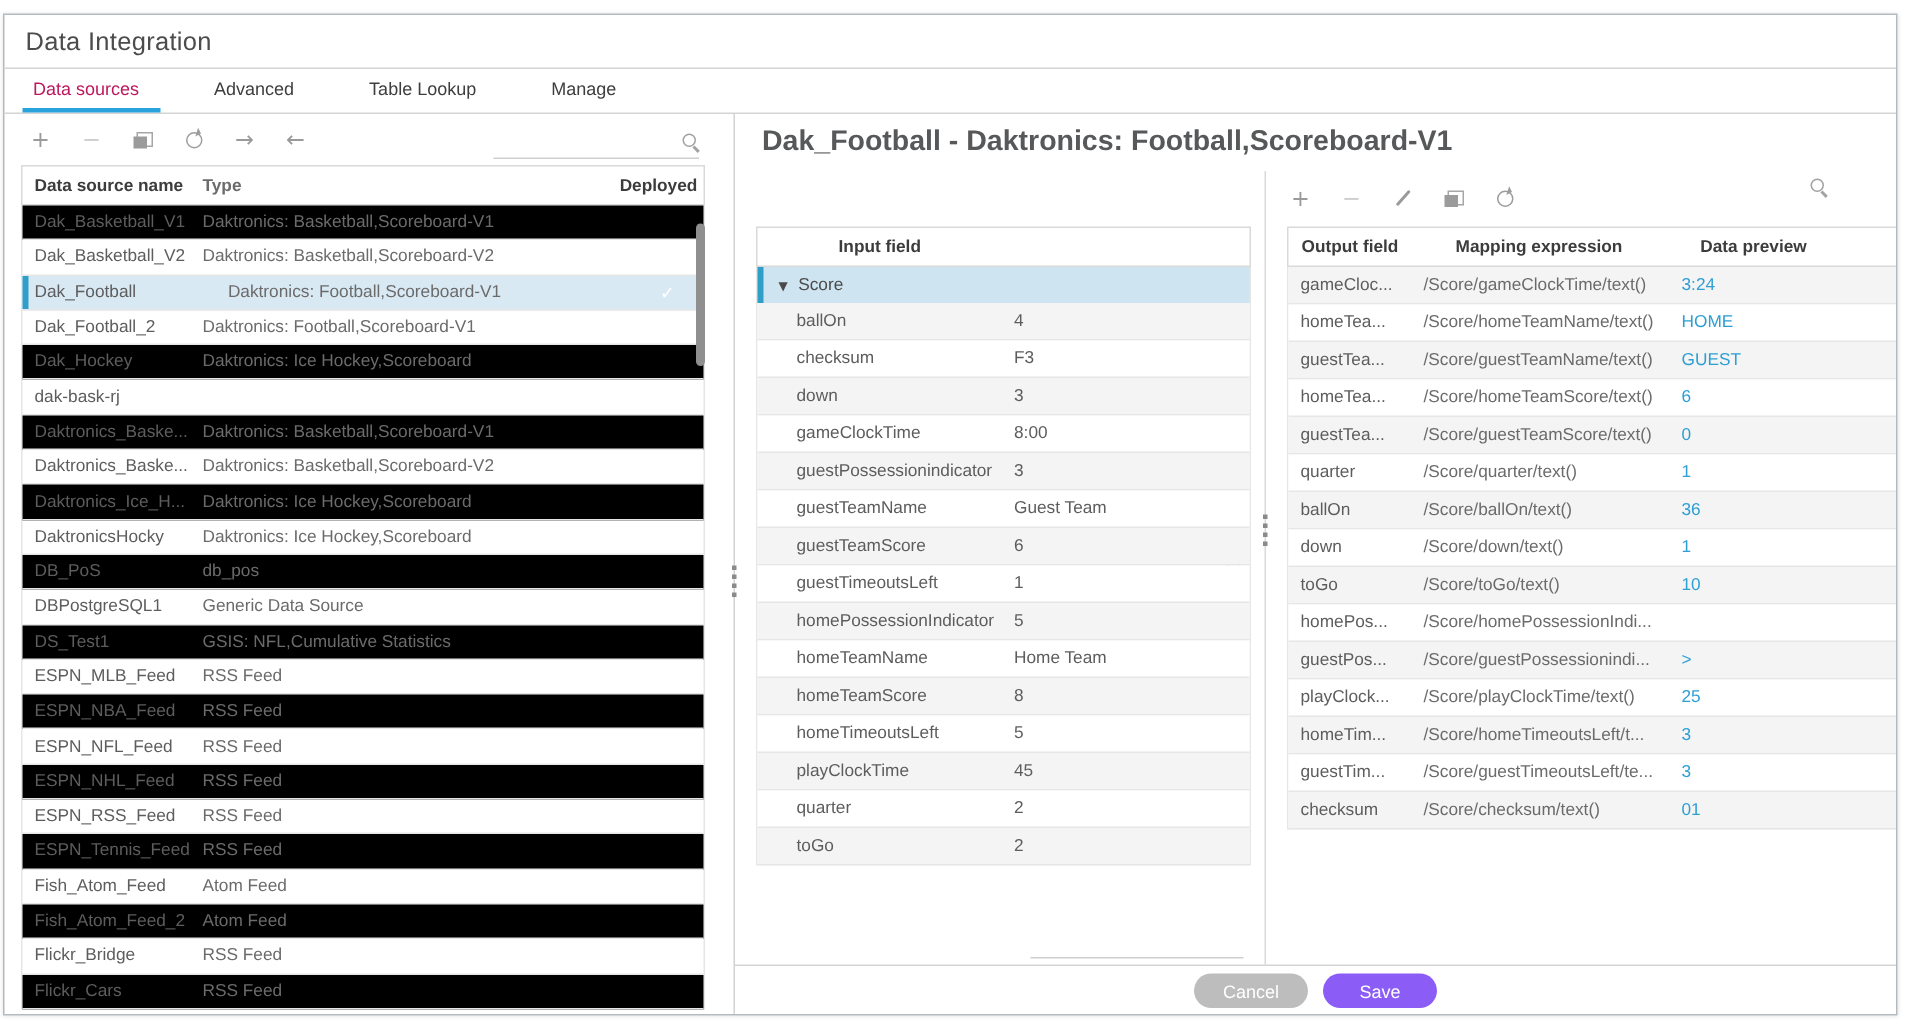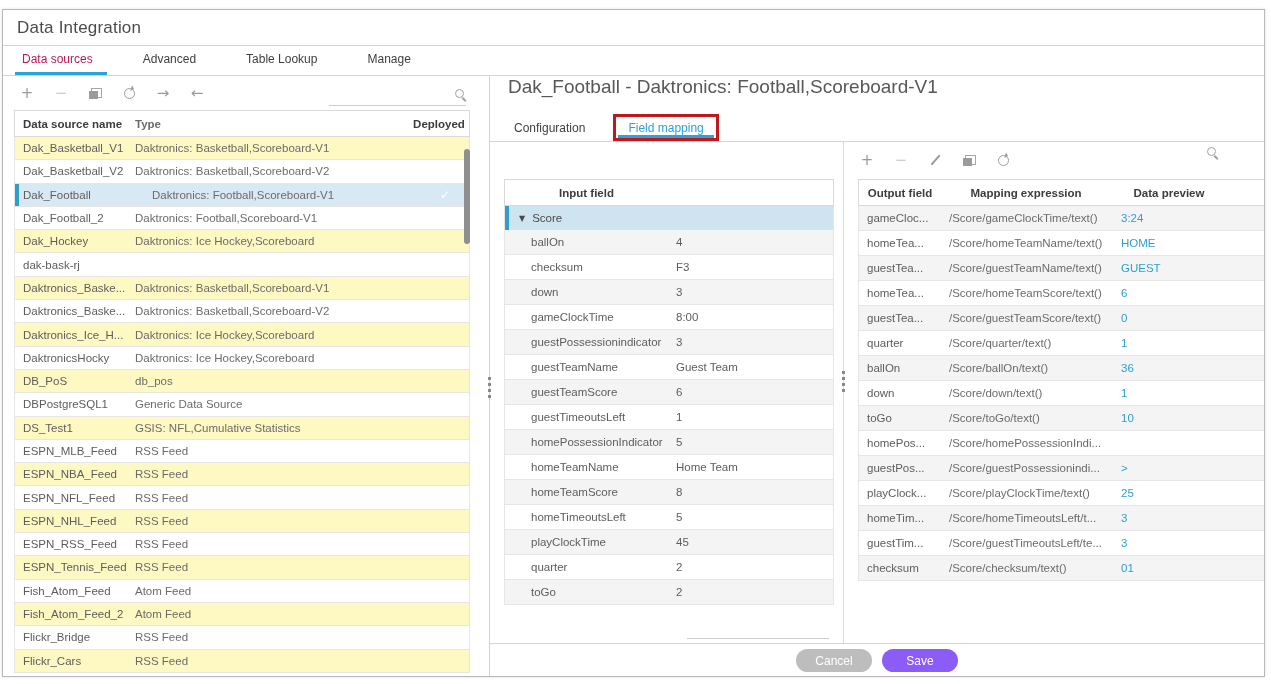--- a/index.html
+++ b/index.html
@@ -41,31 +41,31 @@
   .tbl { font-size:11.5px; color:#5d5d5d; }
   .hdr-row { display:flex; border:1px solid #d9d9d9; border-bottom:1px solid #d9d9d9; height:27px; align-items:center; color:#3c3c3c; font-weight:bold; }
   .row { display:flex; align-items:center; border-bottom:1px solid #e6e6e6; background:#fff; }
   .row.stripe { background:#f4f4f5; }
   .cell { padding-left:8px; white-space:nowrap; overflow:hidden; text-overflow:ellipsis; }
 
   
   .ds-table { margin:0 0 0 11px; width:456px; position:relative; }
   .ds-body { border-left:1px solid #e6e6e6; border-right:1px solid #e6e6e6; }
   .ds-row { height:23.3px; display:flex; align-items:center; border-bottom:1px solid #e6e6e6; position:relative; }
-  .ds-row.stripe { background:#fef9c3; }
+  .ds-row.stripe { background:#000000; }
   .ds-row.selected { background:#d9e9f4;gap:32px; }
   .ds-row.selected::before { content:""; position:absolute; left:0; top:0; bottom:0; width:4px; background:#2f9fca; }
   .col-name { width:112px; padding-left:8px; }
   .col-type { width:276px; padding-left:8px; color:#6b6b6b; }
   .col-dep  { width:64px; text-align:center; }
   .check { color:#fff; font-size:12px; font-weight:bold; font-family:"DejaVu Sans",sans-serif; }
   .lp-scrollthumb { position:absolute; right:19px; top:73px; width:6px; height:95px; border-radius:3px; background:#8f8f8f; }
 
   
-  .dp-titlebar { height:38px; display:flex; align-items:flex-start; padding-left:18px; }
+  .dp-titlebar { height:38px; display:flex; align-items:center; padding-left:18px;font-weight:bold; }
   .dp-title { font-size:19px; color:#56585a; }
   .dp-tabs { height:28px; border-bottom:1px solid #d4d4d4; display:flex; align-items:stretch; padding-left:18px; }
   .dp-tab { font-size:12px; color:#414141; display:flex; align-items:center; padding:0 6px; position:relative; }
   .dp-tab.active { color:#29a3dc; }
   .red-frame { border:3px solid #c0191c; margin-left:22px; display:flex; align-items:stretch; padding:0 6px; }
   .red-frame .dp-tab.active::after { content:""; position:absolute; left:-4px; right:-4px; bottom:0; height:3px; background:#29a3dc; }
 
   .dp-content { flex:1; display:flex; position:relative; }
   .mid-pane { width:354px; border-right:1px solid #d9d9d9; position:relative; }
   .out-pane { flex:1; position:relative; }
@@ -272,26 +272,20 @@
           </div>
       </div>
       <div class="lp-scrollthumb"></div>
     </div>
 
     <div class="right-panel">
       <div class="dp-titlebar">
         <div class="dp-title">Dak_Football - Daktronics: Football,Scoreboard-V1</div>
       </div>
 
-      <div class="dp-tabs">
-        <div class="dp-tab">Configuration</div>
-        <div class="red-frame">
-          <div class="dp-tab active">Field mapping</div>
-        </div>
-      </div>
 
       <div class="dp-content">
 
         <div class="mid-pane">
           <div class="mid-search search-wrap" style="position:absolute;">
             <input class="search-input" value="" style="">
             <span class="icon-search"></span>
           </div>
           <div class="in-table tbl">
             <div class="hdr-row">

